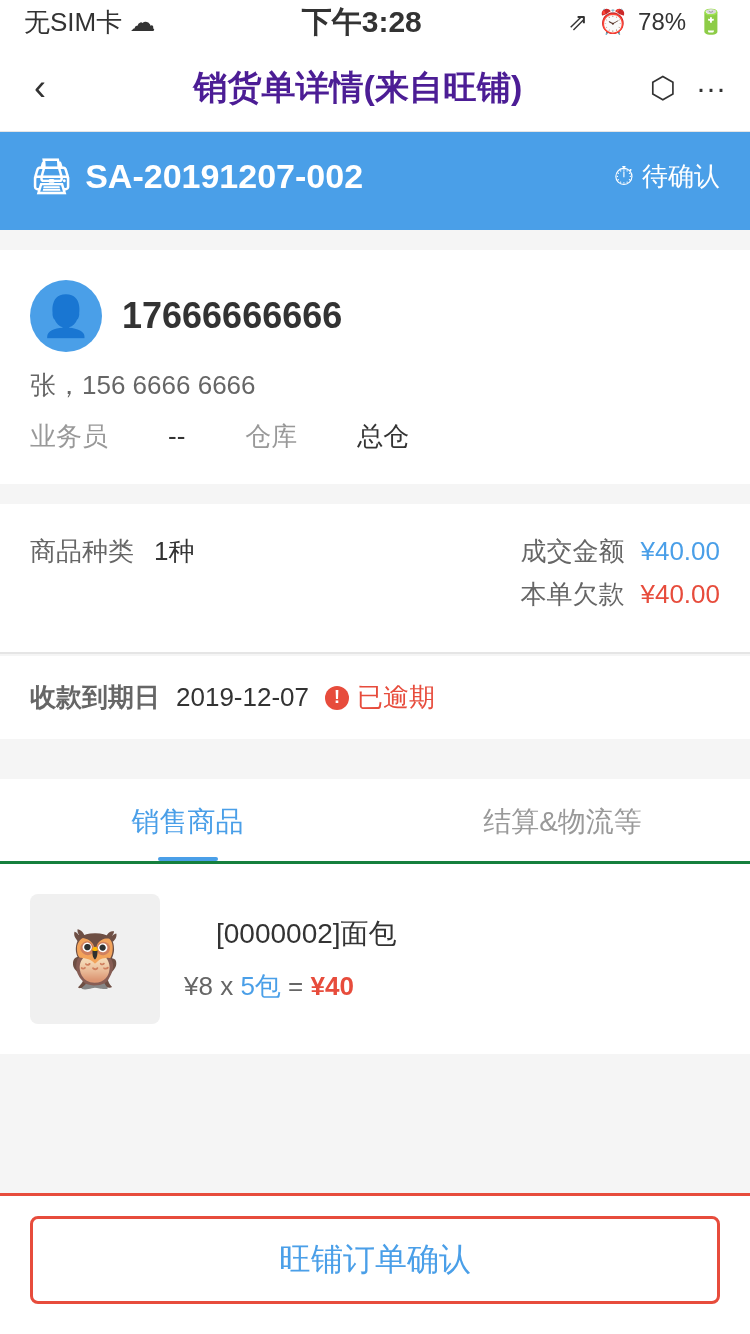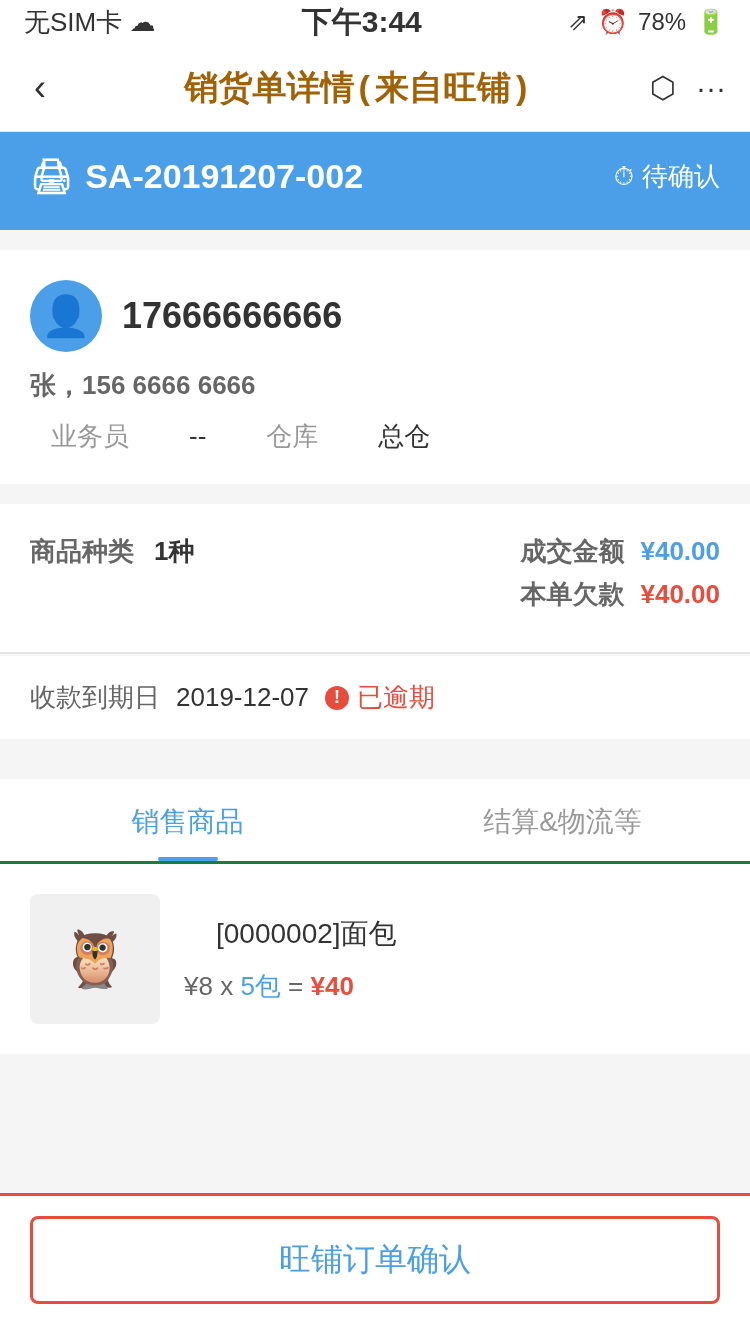--- a/index.html
+++ b/index.html
@@ -42,22 +42,21 @@
       color: #333;
       cursor: pointer;
       padding: 10px;
       margin-right: 10px;
     }
     .nav-title {
       flex: 1;
       text-align: center;
       font-size: 34px;
       font-weight: 600;
-      color: #a16207;
-      font-family: Liberation Mono, monospace;
+      color: #4c1d95;
     }
     .nav-actions {
       display: flex;
       align-items: center;
       gap: 20px;
     }
     .nav-action-icon {
       font-size: 30px;
       color: #333;
       cursor: pointer;
@@ -118,50 +117,47 @@
     }
     .customer-phone {
       font-size: 36px;
       font-weight: 600;
       color: #333;
     }
     .customer-name {
       font-size: 26px;
       color: #666;
       margin-bottom: 16px;
-      font-weight: bold;
     }
     .customer-meta {
       display: flex;
       align-items: center;
       font-size: 26px;
       color: #666;
       gap: 60px;
-      margin-left: 21px;
     }
     .meta-label { color: #999; }
     .meta-value { color: #333; }
 
     
     .divider {
       height: 20px;
       background: #f5f5f5;
     }
 
     
     .summary-section {
       background: #fff;
       padding: 30px;
     }
     .summary-row {
       display: flex;
       align-items: flex-start;
       justify-content: space-between;
       margin-bottom: 10px;
-      font-weight: bold;
     }
     .summary-left {
       display: flex;
       align-items: center;
       gap: 20px;
     }
     .summary-label { font-size: 26px; color: #666; }
     .summary-value { font-size: 26px; color: #333; }
     .summary-right {
       display: flex;
@@ -181,21 +177,21 @@
 
     
     .due-section {
       background: #fff;
       padding: 24px 30px;
       margin-top: 2px;
       display: flex;
       align-items: center;
       gap: 16px;
     }
-    .due-label { font-size: 26px; color: #666; }
+    .due-label { font-size: 26px; color: #666; font-weight: bold; }
     .due-date { font-size: 26px; color: #333; }
     .overdue-badge {
       display: flex;
       align-items: center;
       gap: 8px;
       font-size: 26px;
       color: #E74C3C;
     }
     .overdue-dot {
       width: 24px;
@@ -304,21 +300,21 @@
       justify-content: center;
     }
   </style>
 </head>
 <body>
 
 <div class="status-bar">
   <div class="status-left">
     <span>无SIM卡 ☁</span>
   </div>
-  <div class="status-center">下午3:44</div>
+  <div class="status-center">下午3:28</div>
   <div class="status-right">
     <span>⇗</span>
     <span>⏰</span>
     <span>78%</span>
     <span>🔋</span>
   </div>
 </div>
 
 <div class="nav-bar">
   <span class="nav-back">‹</span>

